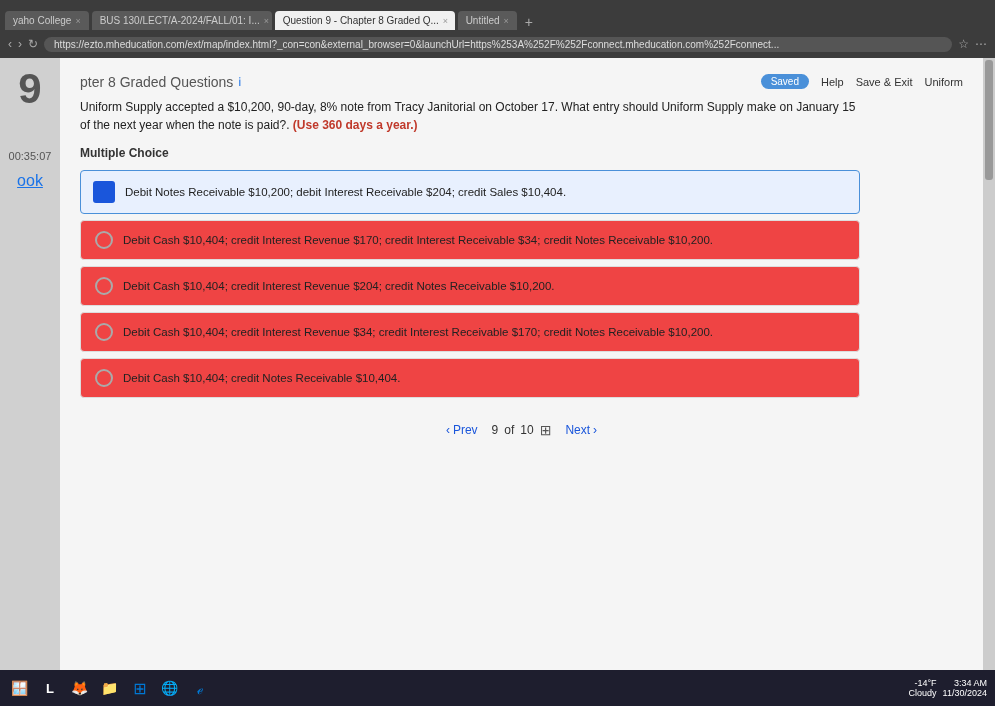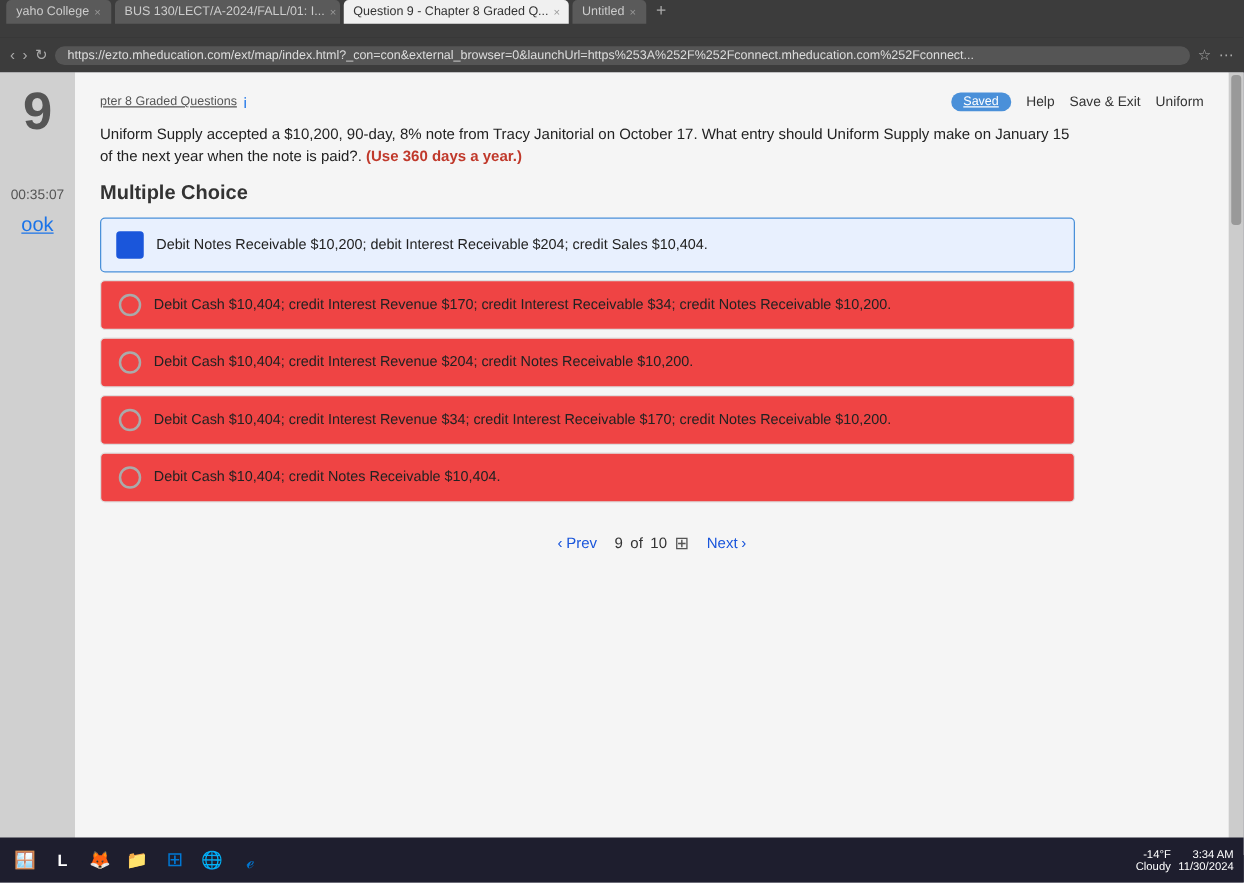--- a/index.html
+++ b/index.html
@@ -13,21 +13,21 @@
     }
 
     
     .browser-chrome {
       background: #2d2d2d;
       width: 100%;
     }
 
     .tab-bar {
       display: flex;
-      align-items: flex-start;
+      align-items: flex-end;
       background: #3c3c3c;
       height: 30px;
       padding: 0 5px;
       gap: 3px;
     }
 
     .tab {
       display: flex;
       align-items: center;
       background: #5a5a5a;
@@ -137,44 +137,42 @@
     }
 
     .top-bar {
       display: flex;
       justify-content: space-between;
       align-items: center;
       margin-bottom: 8px;
     }
 
     .breadcrumb {
-      font-size: 10px;
+      font-size: 14px;
       color: #555;
-      text-decoration: underline;
     }
 
     .breadcrumb-info {
       display: flex;
       align-items: center;
       gap: 5px;
     }
 
     .top-actions {
       display: flex;
       align-items: center;
       gap: 12px;
     }
 
     .saved-badge {
       background: #4a90d9;
       color: white;
       font-size: 10px;
       padding: 2px 10px;
       border-radius: 10px;
-      text-decoration: underline;
     }
 
     .action-btn {
       font-size: 11px;
       color: #333;
       cursor: pointer;
       background: none;
       border: none;
       text-decoration: none;
     }
@@ -194,21 +192,21 @@
       margin-bottom: 12px;
       max-width: 780px;
     }
 
     .question-text .highlight {
       color: #c0392b;
       font-weight: bold;
     }
 
     .question-type {
-      font-size: 16px;
+      font-size: 12px;
       color: #333;
       font-weight: bold;
       margin-bottom: 10px;
     }
 
     
     .choices-container {
       display: flex;
       flex-direction: column;
       gap: 6px;

